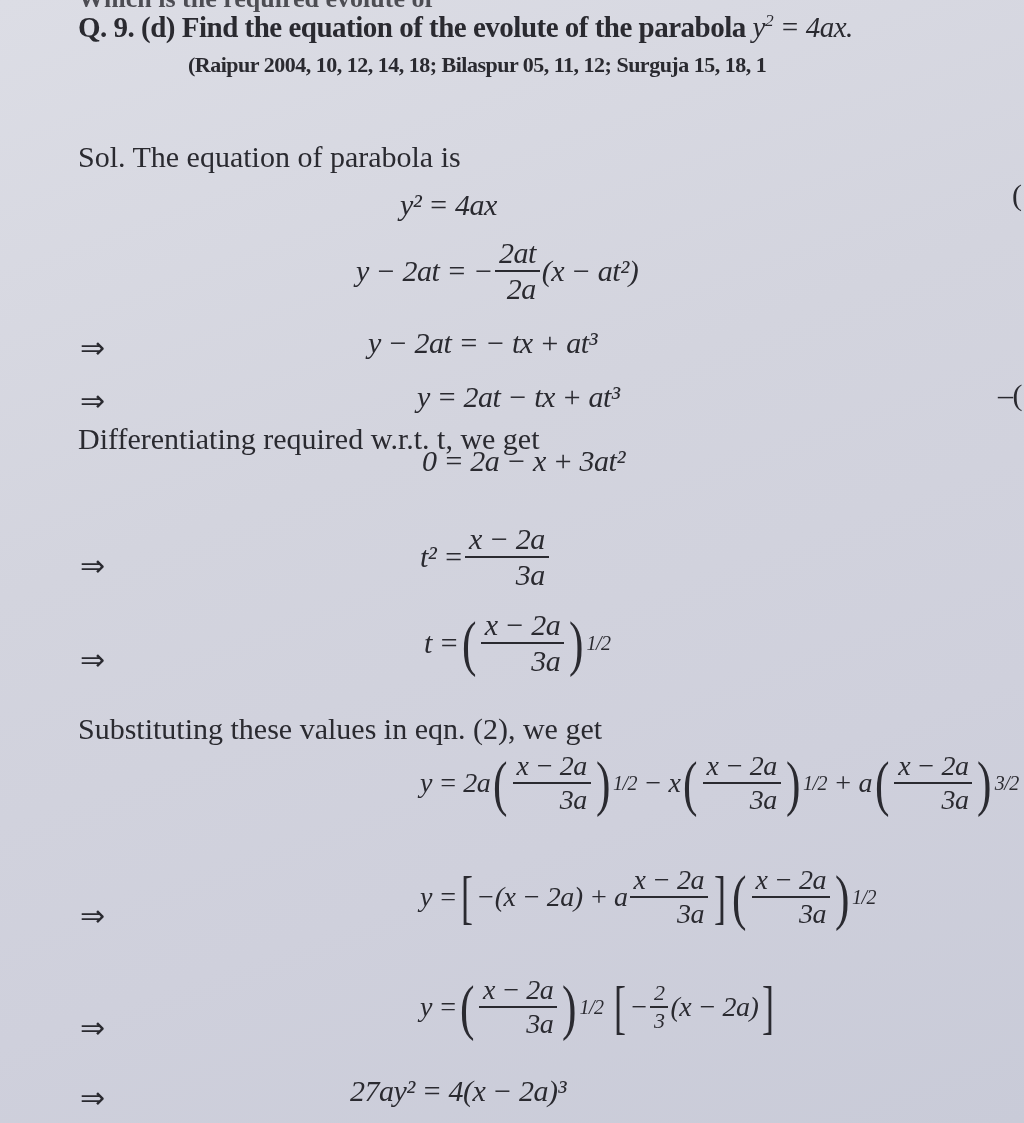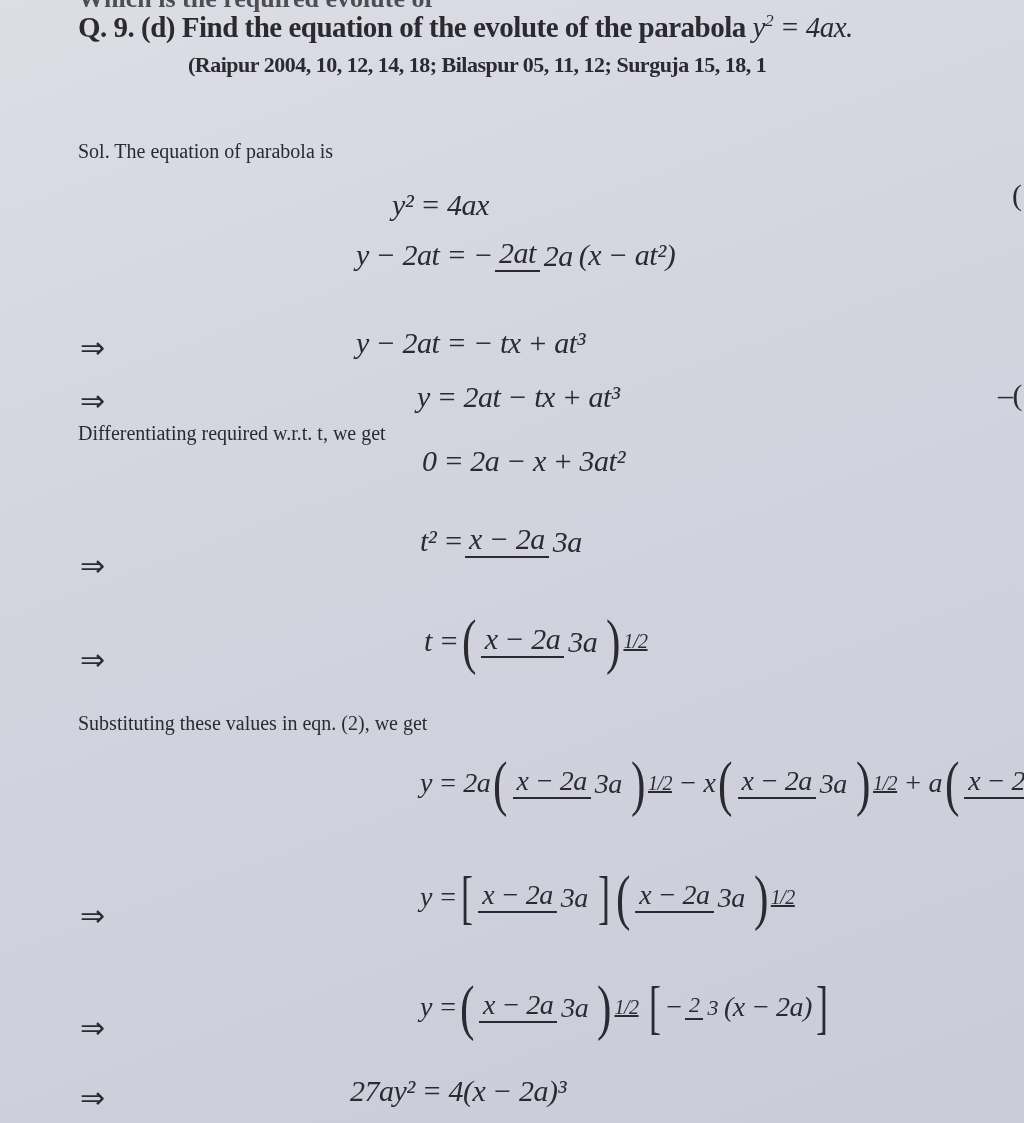--- a/index.html
+++ b/index.html
@@ -5,61 +5,61 @@
     html, body { margin: 0; padding: 0; }
     body {
       width: 1024px; height: 1123px; overflow: hidden; position: relative;
       background: linear-gradient(160deg, #dcdde5 0%, #d3d4de 40%, #cfd0dc 70%, #c9cbd8 100%);
       color: #2a2a30;
       font-family: "Liberation Serif", serif;
     }
     .abs { position: absolute; white-space: nowrap; }
     .bold-cond { font-family: "Liberation Serif", serif; font-weight: bold; letter-spacing: -0.5px; transform-origin: left top; }
     .it { font-style: italic; }
-    .txt { font-size: 20px; }
+    .txt { font-size: 30px; }
     .math { font-size: 30px; font-style: italic; letter-spacing: -0.5px; }
     .arrow { font-size: 30px; font-family: "DejaVu Sans", sans-serif; }
-    .frac { display: inline-flex; flex-direction: row; align-items: center; vertical-align: middle; margin: 0 2px; }
+    .frac { display: inline-flex; flex-direction: column; align-items: flex-end; vertical-align: middle; margin: 0 2px; }
     .frac .num { border-bottom: 2px solid #2a2a30; padding: 0 4px 2px; line-height: 1; }
     .frac .den { padding: 2px 4px 0; line-height: 1; }
     .paren { font-style: normal; font-size: 62px; vertical-align: middle; line-height: 1; display: inline-block; transform: scaleX(0.7); }
     .brack { font-style: normal; font-size: 60px; vertical-align: middle; line-height: 1; display: inline-block; transform: scaleX(0.6); }
     sup { font-size: 60%; }
-    .exp { font-size: 20px; vertical-align: 38px; font-style: italic; text-decoration: underline; }
+    .exp { font-size: 20px; vertical-align: 38px; font-style: italic; }
     .row { display: inline-flex; align-items: center; }
     .top-clip { font-size: 26px; font-weight: bold; top: -16px; left: 78px; color: #2a2a30; }
   </style>
 </head>
 <body>
 
 <div class="abs top-clip" style="opacity:0.8;">Which is the required evolute of</div>
 
 <div class="abs bold-cond txt" style="left:78px; top:10px; font-size:29px;">
   <span>Q. 9. (d) Find the equation of the evolute of the parabola</span>
   <span class="it" style="font-weight:normal;"><span>y</span><sup>2</sup> <span>= 4ax.</span></span>
 </div>
 <div class="abs bold-cond txt" style="left:188px; top:52px; font-size:22px;">(Raipur 2004, 10, 12, 14, 18; Bilaspur 05, 11, 12; Surguja 15, 18, 1</div>
 
 <div class="abs txt" style="left:78px; top:140px;">Sol. The equation of parabola is</div>
 
-<div class="abs math" style="left:392px; top:188px;">
+<div class="abs math" style="left:400px; top:188px;">
   <span>y²</span> <span>= 4ax</span>
 </div>
 
 <div class="abs math row" style="left:356px; top:238px;">
   <span>y − 2at</span>&nbsp;<span>= −</span>
   <span class="frac">
       <span class="num">2at</span>
       <span class="den">2a</span>
     </span>
   <span>(x − at²)</span>
 </div>
 
 <div class="abs arrow" style="left:80px; top:330px;">⇒</div>
-<div class="abs math" style="left:356px; top:326px;text-align:right;">
+<div class="abs math" style="left:368px; top:326px;text-align:right;">
   <span>y − 2at</span> <span>= − tx + at³</span>
 </div>
 
 <div class="abs arrow" style="left:80px; top:383px;">⇒</div>
 <div class="abs math" style="left:417px; top:380px;font-family:Liberation Serif, serif;">
   <span>y</span> <span>= 2at − tx + at³</span>
 </div>
 
 <div class="abs txt" style="left:78px; top:422px;">Differentiating required w.r.t. t, we get</div>
 
@@ -101,21 +101,21 @@
   &nbsp;<span>+ a</span>
   <span class="paren">(</span><span class="frac">
       <span class="num">x − 2a</span>
       <span class="den">3a</span>
     </span><span class="paren">)</span><span class="exp">3/2</span>
 </div>
 
 <div class="abs arrow" style="left:80px; top:898px;">⇒</div>
 <div class="abs math row" style="left:420px; top:866px; font-size:28px;">
   <span>y</span>&nbsp;=
-  <span class="brack">[</span>
+  <span class="brack">[</span><span>−(x − 2a) + a</span>
   <span class="frac">
       <span class="num">x − 2a</span>
       <span class="den">3a</span>
     </span><span class="brack">]</span>
   <span class="paren">(</span><span class="frac">
       <span class="num">x − 2a</span>
       <span class="den">3a</span>
     </span><span class="paren">)</span><span class="exp">1/2</span>
 </div>
 

